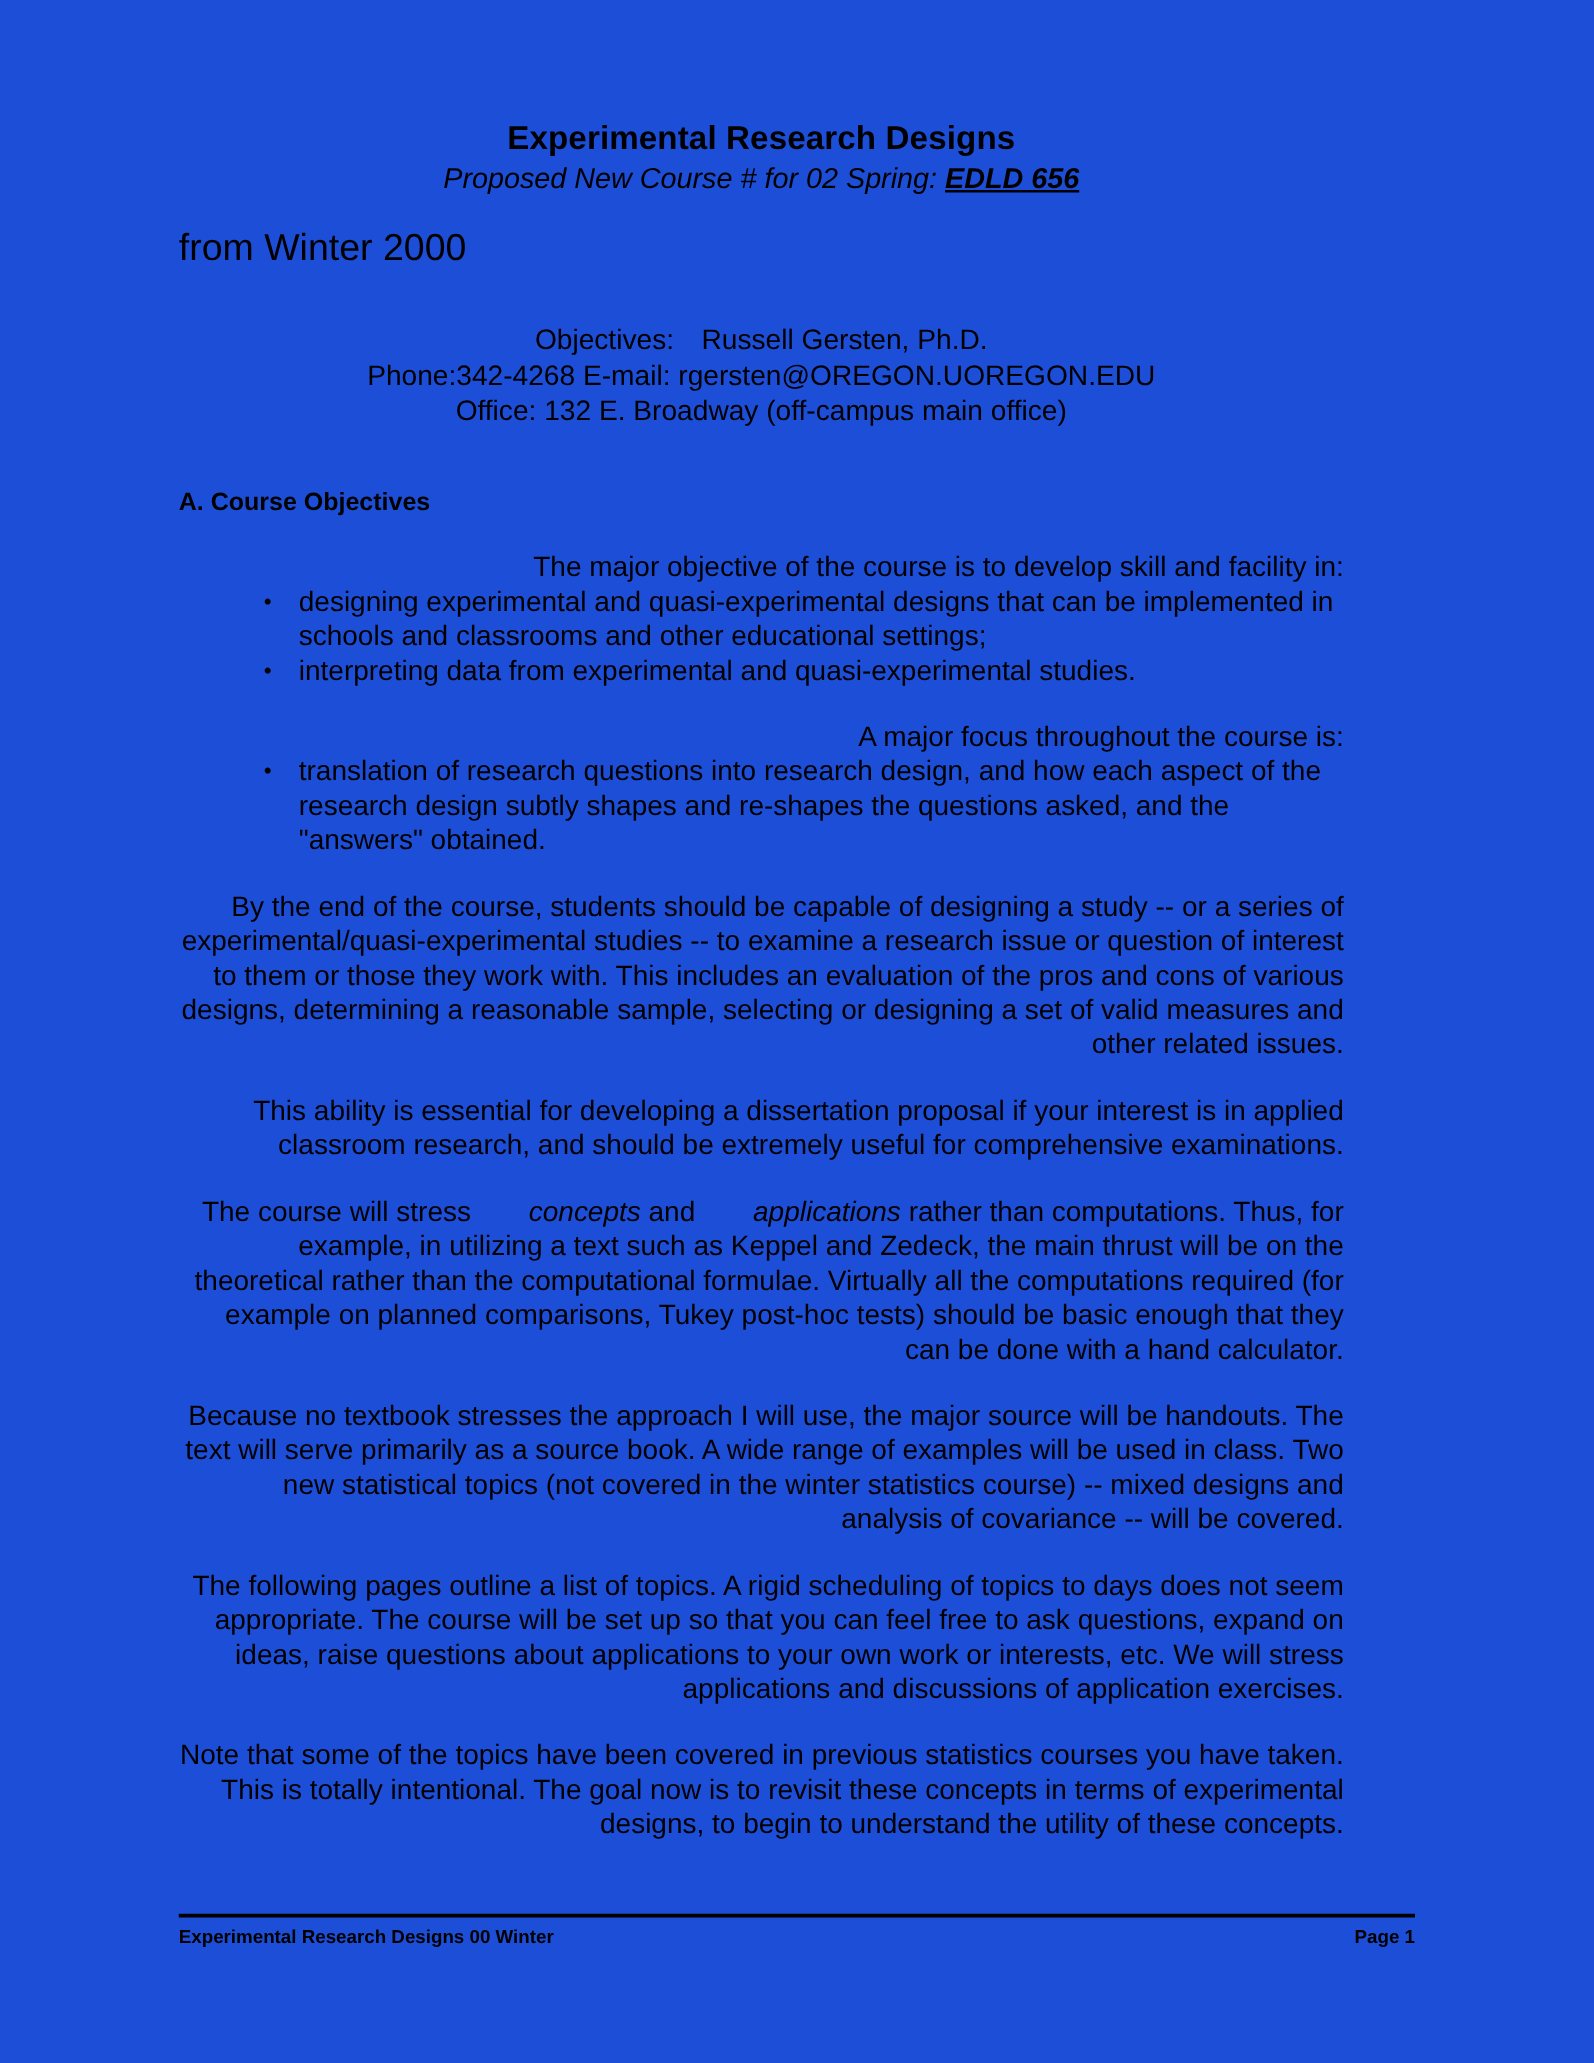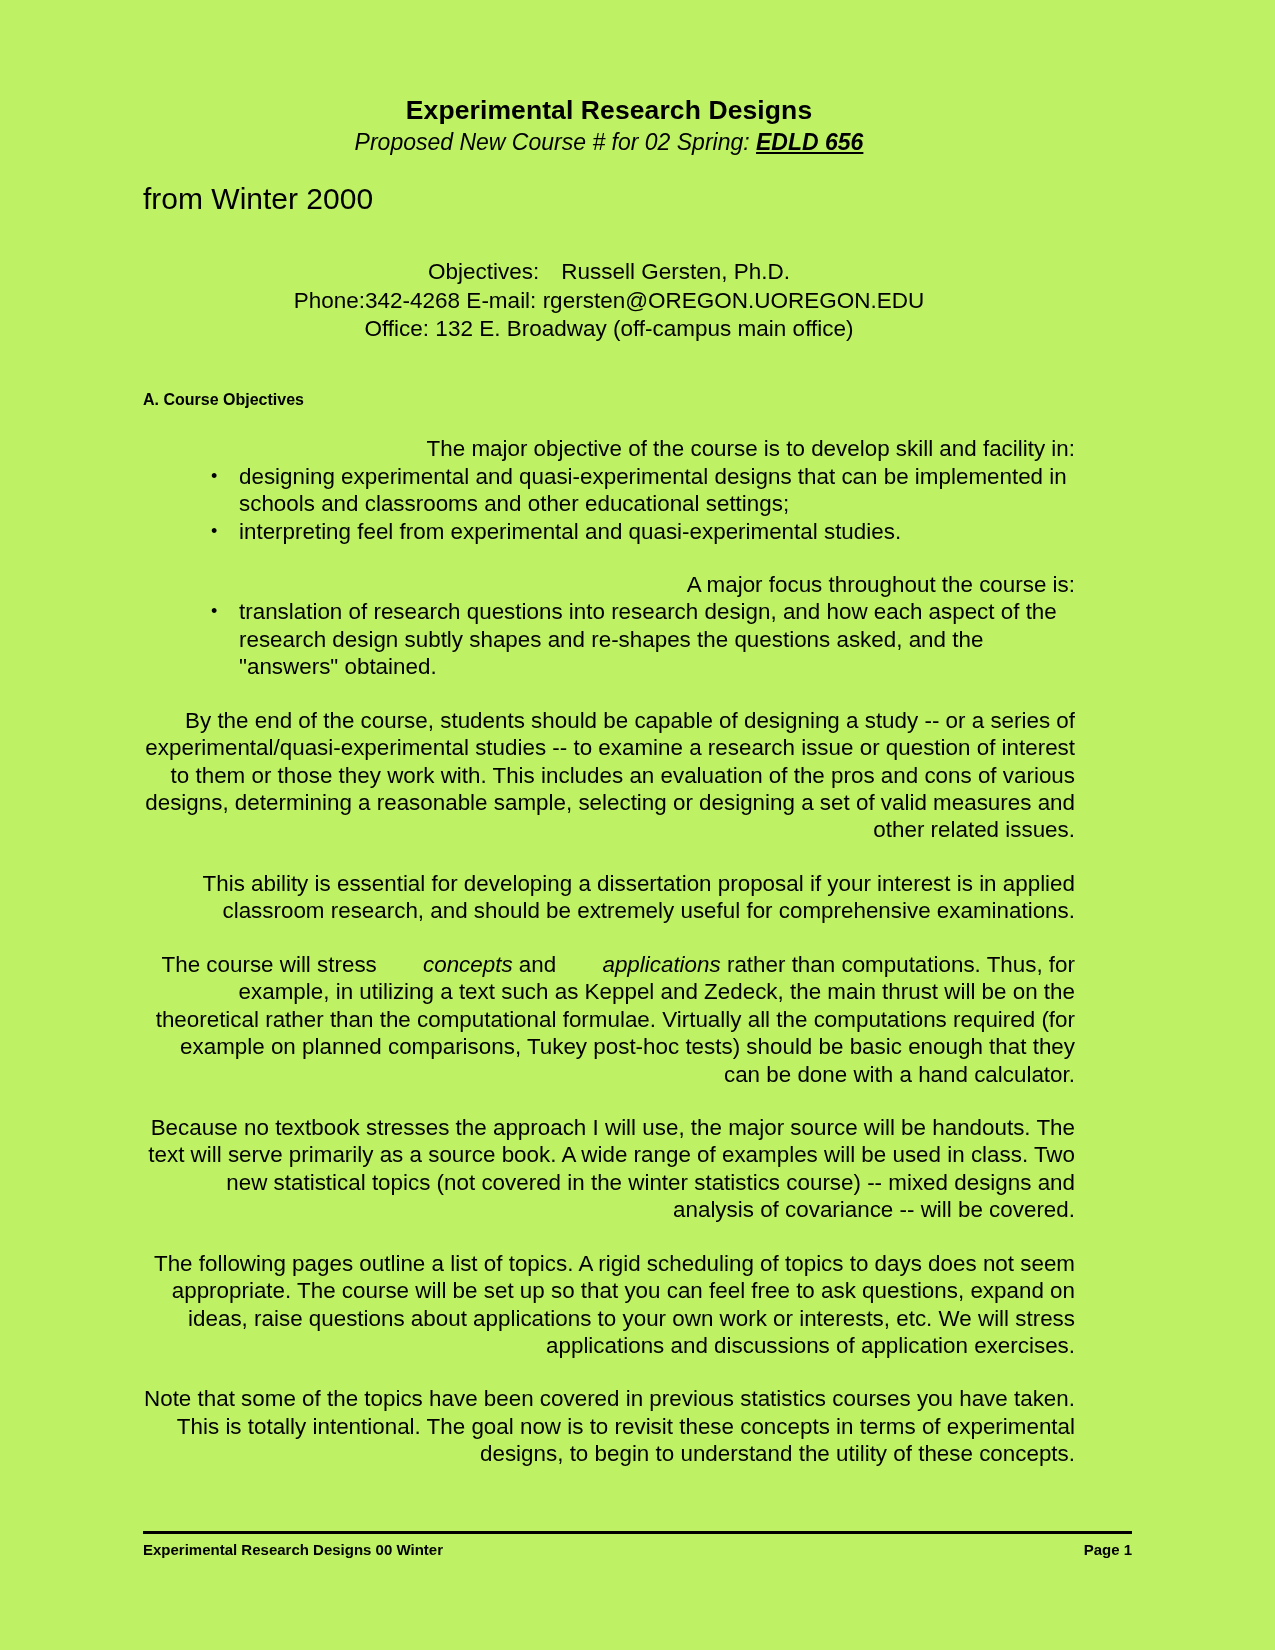--- a/index.html
+++ b/index.html
@@ -10,21 +10,21 @@
   }
   body {
     font-family: "Liberation Sans", sans-serif;
     color: #000000;
   }
   .page {
     position: relative;
     width: 1275px;
     height: 1650px;
     margin: 0 auto;
-    background: #bef264;
+    background: #1d4ed8;
     box-sizing: border-box;
     overflow: hidden;
   }
   .content {
     position: absolute;
     left: 143px;
     top: 96px;
     width: 932px;
   }
 
@@ -60,21 +60,21 @@
     line-height: 1.28;
     margin: 42px 0 0 0;
   }
   .instructor-line .gap {
     display: inline-block;
     width: 22px;
   }
 
   
   .section-heading {
-    font-size: 16px;
+    font-size: 20px;
     font-weight: bold;
     margin: 47px 0 0 0;
     text-align: left;
   }
 
   p.body-text {
     font-size: 22.4px;
     line-height: 1.225;
     margin: 26px 0 0 0;
     text-align: right;
@@ -150,21 +150,21 @@
 
     <h2 class="section-heading">A. Course Objectives</h2>
 
     <p class="body-text lead-in">The major objective of the course is to develop skill and facility in:</p>
 
     <ul class="bullets">
       <li>
         <span class="dot">•</span><span>designing experimental and quasi-experimental designs that can be implemented in schools and classrooms and other educational settings;</span>
       </li>
       <li>
-        <span class="dot">•</span><span>interpreting feel from experimental and quasi-experimental studies.</span>
+        <span class="dot">•</span><span>interpreting data from experimental and quasi-experimental studies.</span>
       </li>
     </ul>
 
     <p class="body-text lead-in">A major focus throughout the course is:</p>
 
     <ul class="bullets">
       <li>
         <span class="dot">•</span><span>translation of research questions into research design, and how each aspect of the research design subtly shapes and re-shapes the questions asked, and the "answers" obtained.</span>
       </li>
     </ul>

